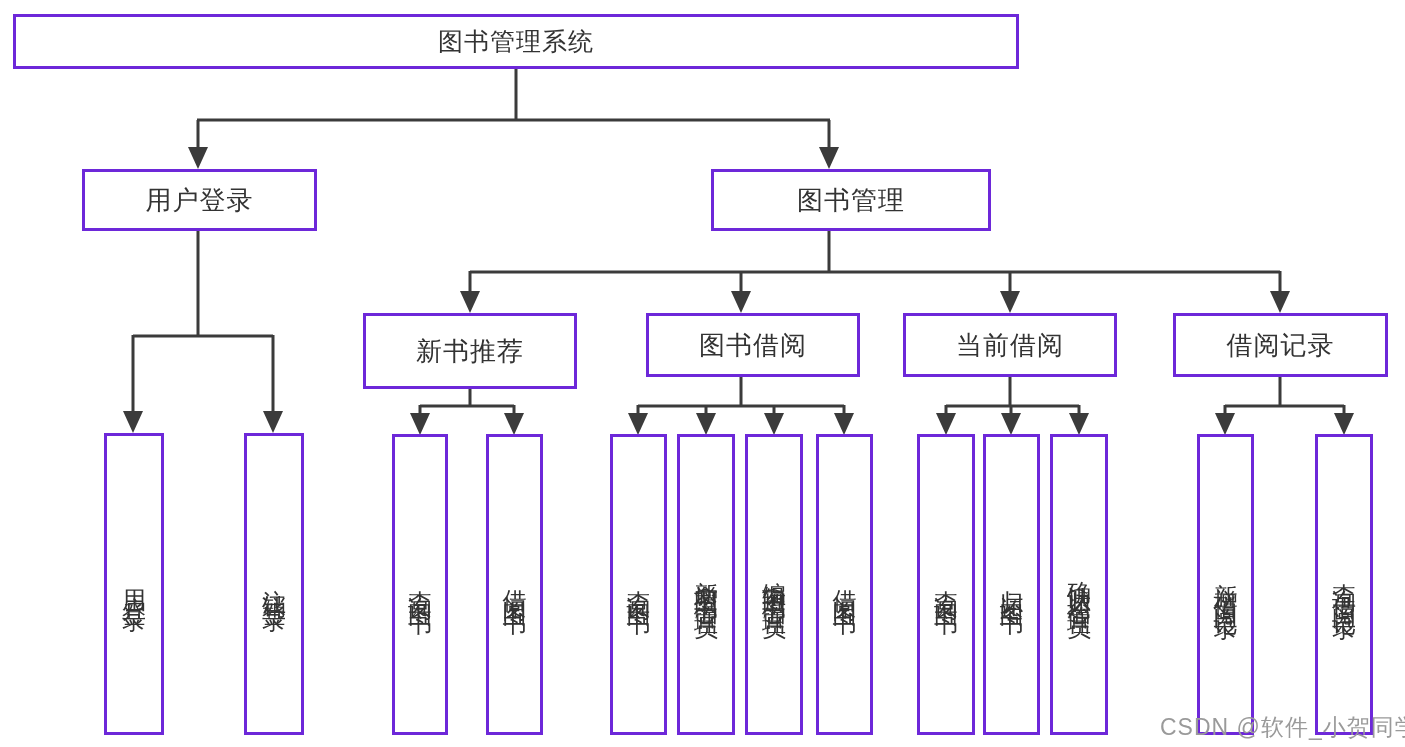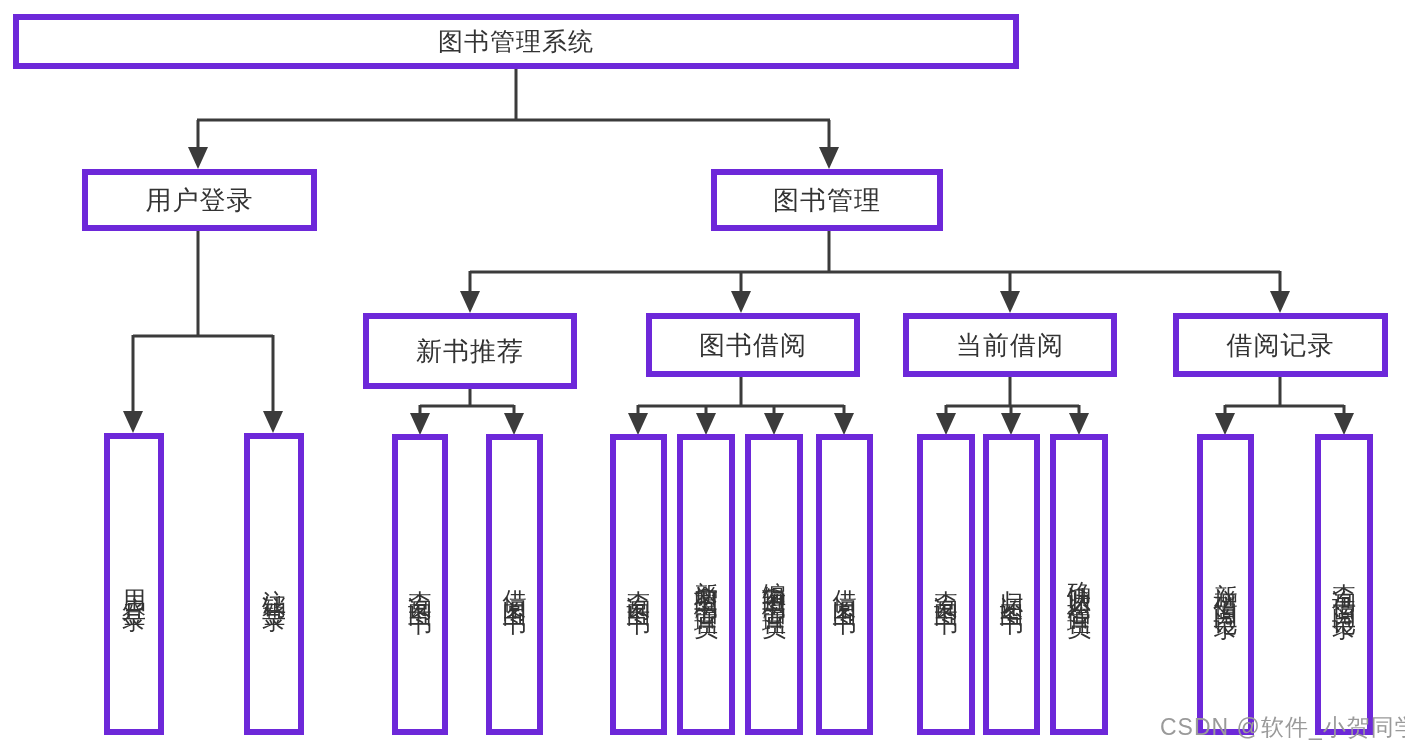--- a/index.html
+++ b/index.html
@@ -18,21 +18,21 @@
   }
   .connectors {
     position: absolute;
     left: 0;
     top: 0;
     z-index: 1;
   }
   .box {
     position: absolute;
     box-sizing: border-box;
-    border: 6px solid #6d28d9;
+    border: 3px solid #6d28d9;
     background: #ffffff;
     display: flex;
     align-items: center;
     justify-content: center;
     z-index: 2;
   }
   .hbox .label {
     font-size: 26px;
     letter-spacing: 1px;
     white-space: nowrap;
@@ -107,21 +107,21 @@
     </g>
   </svg>
 
   <div class="box hbox root" style="left:13px; top:14px; width:1006px; height:55px;">
     <span class="label">图书管理系统</span>
   </div>
 
   <div class="box hbox" style="left:82px; top:169px; width:235px; height:62px;">
     <span class="label">用户登录</span>
   </div>
-  <div class="box hbox" style="left:711px; top:169px; width:232px; height:62px;">
+  <div class="box hbox" style="left:711px; top:169px; width:280px; height:62px;">
     <span class="label">图书管理</span>
   </div>
 
   <div class="box hbox" style="left:363px; top:313px; width:214px; height:76px;">
     <span class="label">新书推荐</span>
   </div>
   <div class="box hbox" style="left:634px; top:313px; width:214px; height:64px;margin-left:12px;">
     <span class="label">图书借阅</span>
   </div>
   <div class="box hbox" style="left:903px; top:313px; width:214px; height:64px;font-family:Liberation Mono, monospace;">

